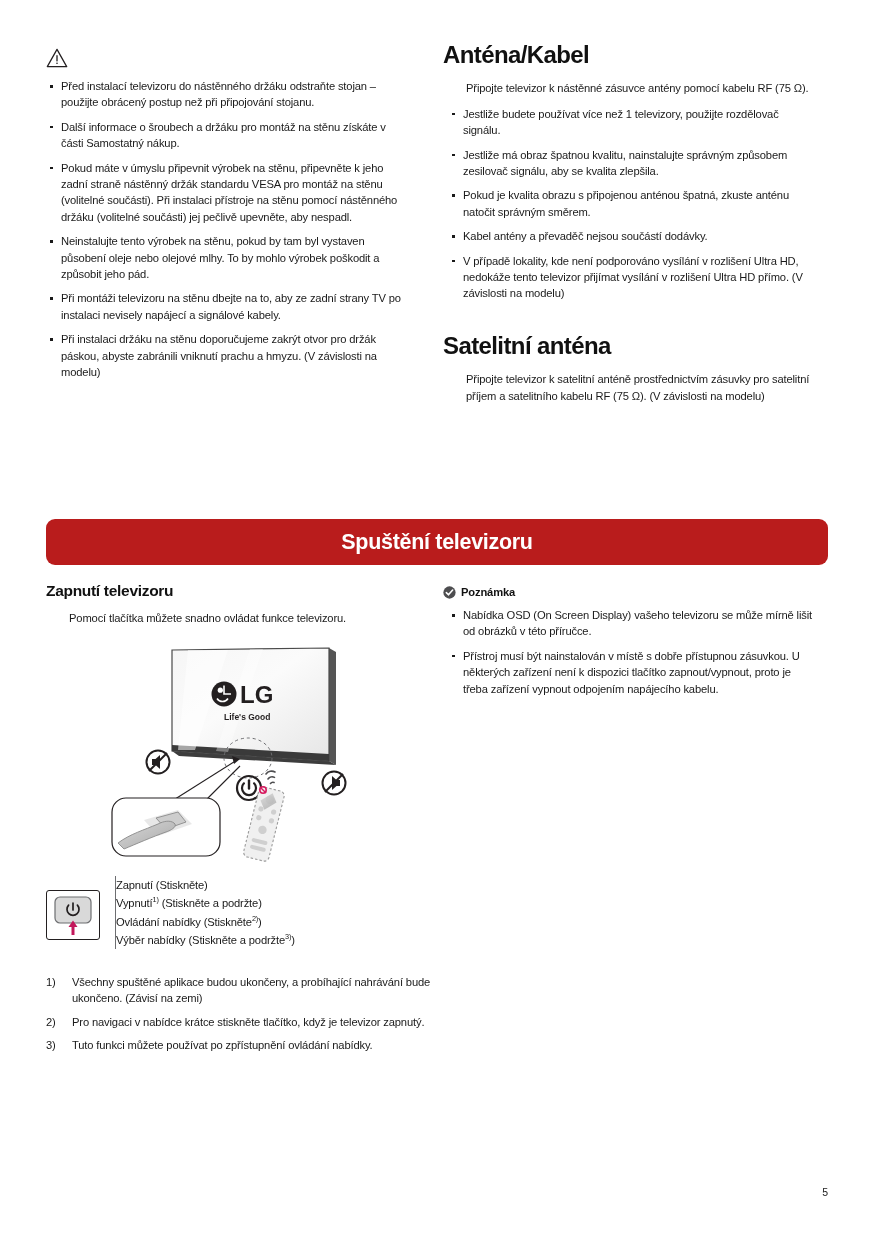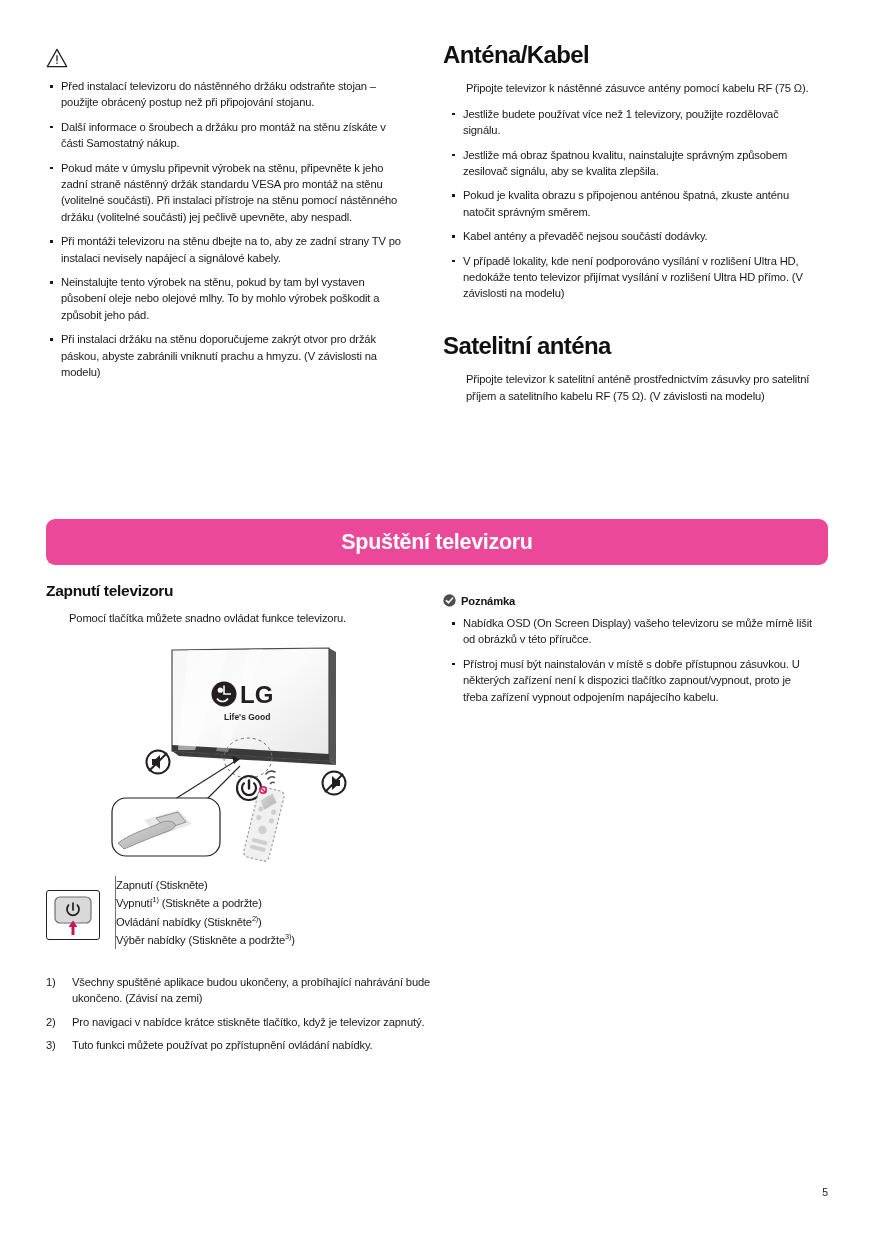--- a/index.html
+++ b/index.html
@@ -80,39 +80,39 @@
     height: 20px;
   }
 
   
   .banner {
     position: absolute;
     left: 46px;
     top: 519px;
     width: 782px;
     height: 46px;
-    background: #ec4899;
+    background: #b91c1c;
     border-radius: 9px;
     display: flex;
     align-items: center;
     justify-content: center;
   }
   .banner-title {
     color: #ffffff;
     font-size: 21.5px;
     font-weight: bold;
     letter-spacing: -0.3px;
   }
 
   
   .note-head {
     display: flex;
-    align-items: center;
+    align-items: flex-start;
     gap: 5px;
-    margin: 12px 0 6px 0;
+    margin: 4px 0 6px 0;
   }
   .note-head .label {
     font-size: 11.2px;
     font-weight: bold;
     color: #111111;
     letter-spacing: -0.15px;
   }
   .check-icon { width: 13px; height: 13px; display:block; }
 
   
@@ -200,22 +200,22 @@
       <rect x="10.35" y="7.2" width="1.3" height="6.2" fill="#231f20"></rect>
       <rect x="10.35" y="14.6" width="1.3" height="1.4" fill="#231f20"></rect>
     </svg>
   </div>
 
   <div class="col" style="left:46px; top:70px; width:360px;">
     <ul class="bullets">
       <li>Před instalací televizoru do nástěnného držáku odstraňte stojan – použijte obrácený postup než při připojování stojanu.</li>
       <li>Další informace o šroubech a držáku pro montáž na stěnu získáte v části Samostatný nákup.</li>
       <li>Pokud máte v úmyslu připevnit výrobek na stěnu, připevněte k jeho zadní straně nástěnný držák standardu VESA pro montáž na stěnu (volitelné součásti). Při instalaci přístroje na stěnu pomocí nástěnného držáku (volitelné součásti) jej pečlivě upevněte, aby nespadl.</li>
+      <li>Neinstalujte tento výrobek na stěnu, pokud by tam byl vystaven působení oleje nebo olejové mlhy. To by mohlo výrobek poškodit a způsobit jeho pád.</li>
       <li>Při montáži televizoru na stěnu dbejte na to, aby ze zadní strany TV po instalaci nevisely napájecí a signálové kabely.</li>
-      <li>Neinstalujte tento výrobek na stěnu, pokud by tam byl vystaven působení oleje nebo olejové mlhy. To by mohlo výrobek poškodit a způsobit jeho pád.</li>
       <li>Při instalaci držáku na stěnu doporučujeme zakrýt otvor pro držák páskou, abyste zabránili vniknutí prachu a hmyzu. (V závislosti na modelu)</li>
     </ul>
   </div>
 
   <div class="col" style="left:443px; top:42px; width:370px;">
     <h1 class="h1">Anténa/Kabel</h1>
     <p class="intro">Připojte televizor k nástěnné zásuvce antény pomocí kabelu RF (75 Ω).</p>
     <ul class="bullets" style="margin-left:5px;">
       <li>Jestliže budete používat více než 1 televizory, použijte rozdělovač signálu.</li>
       <li>Jestliže má obraz špatnou kvalitu, nainstalujte správným způsobem zesilovač signálu, aby se kvalita zlepšila.</li>

